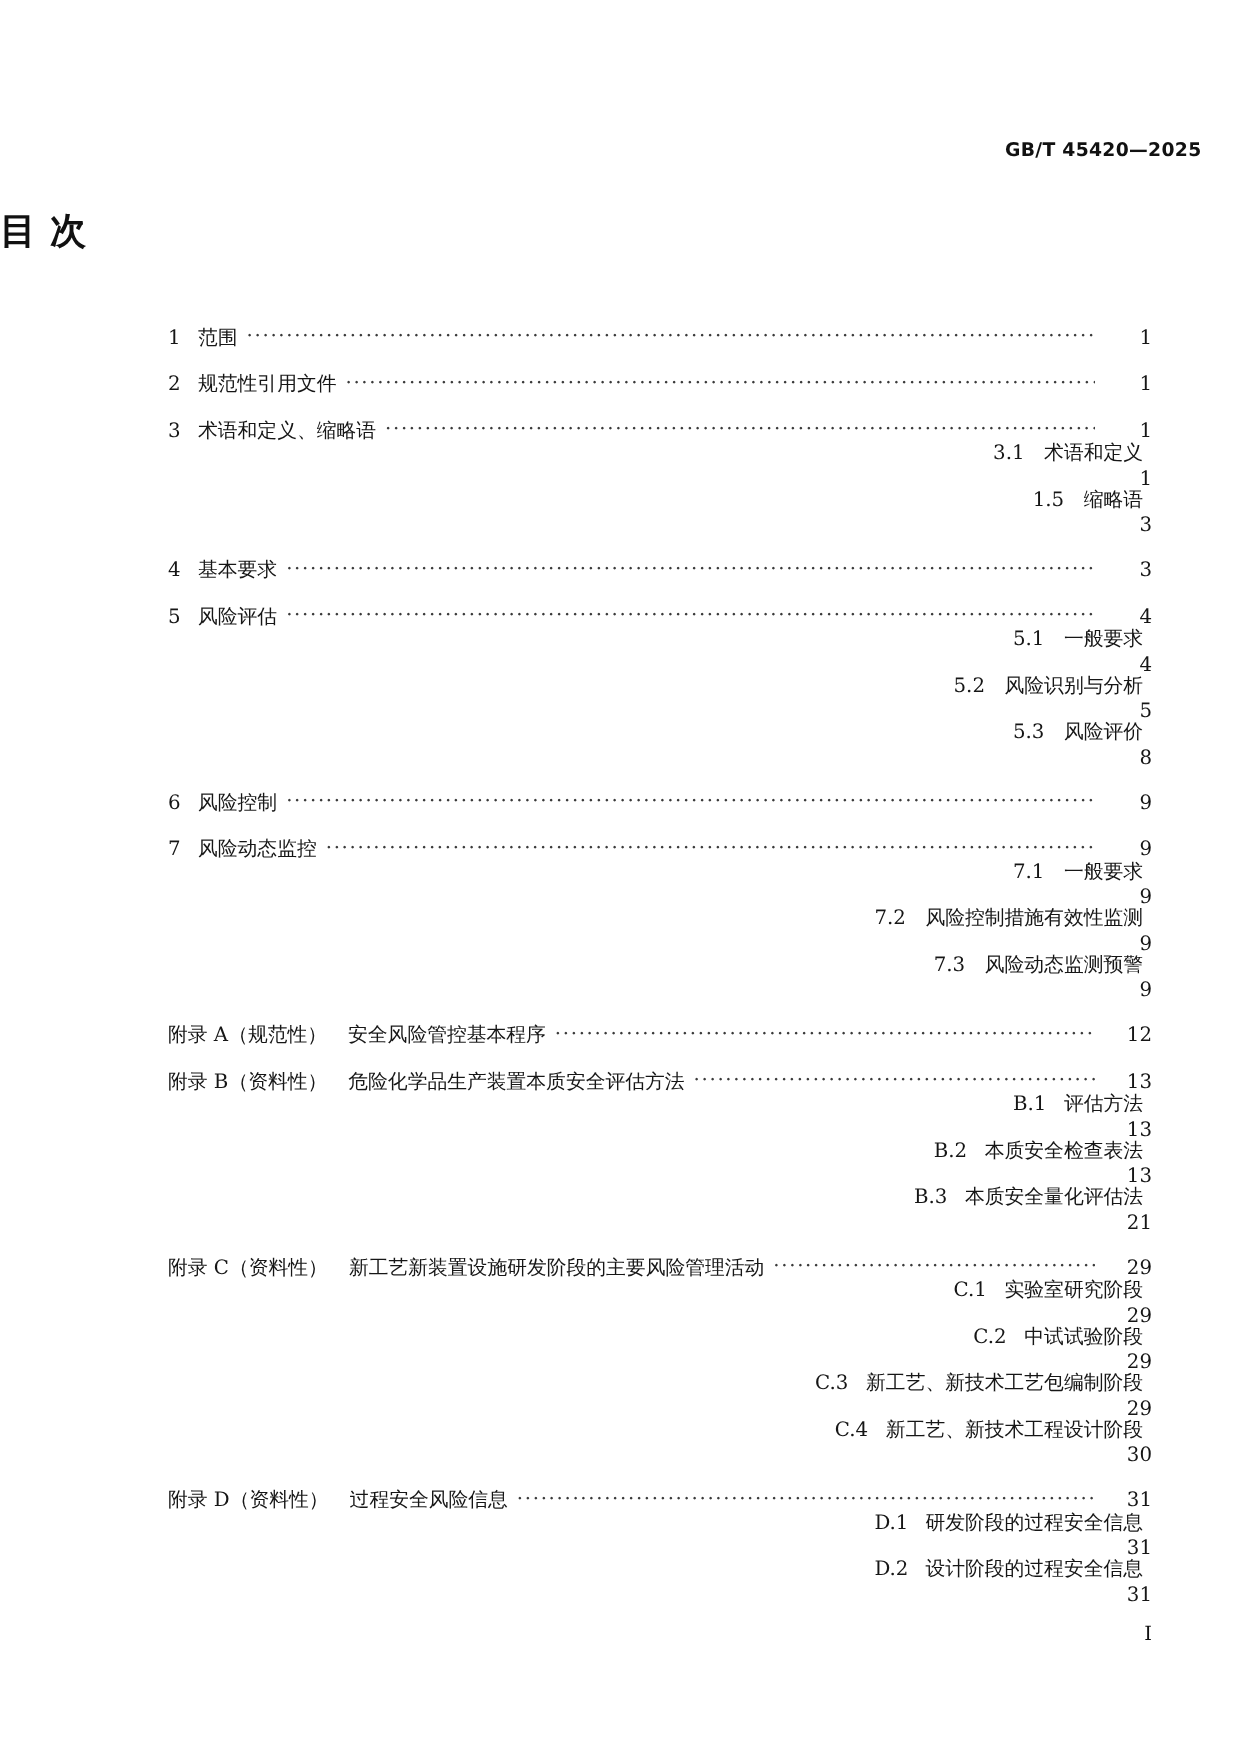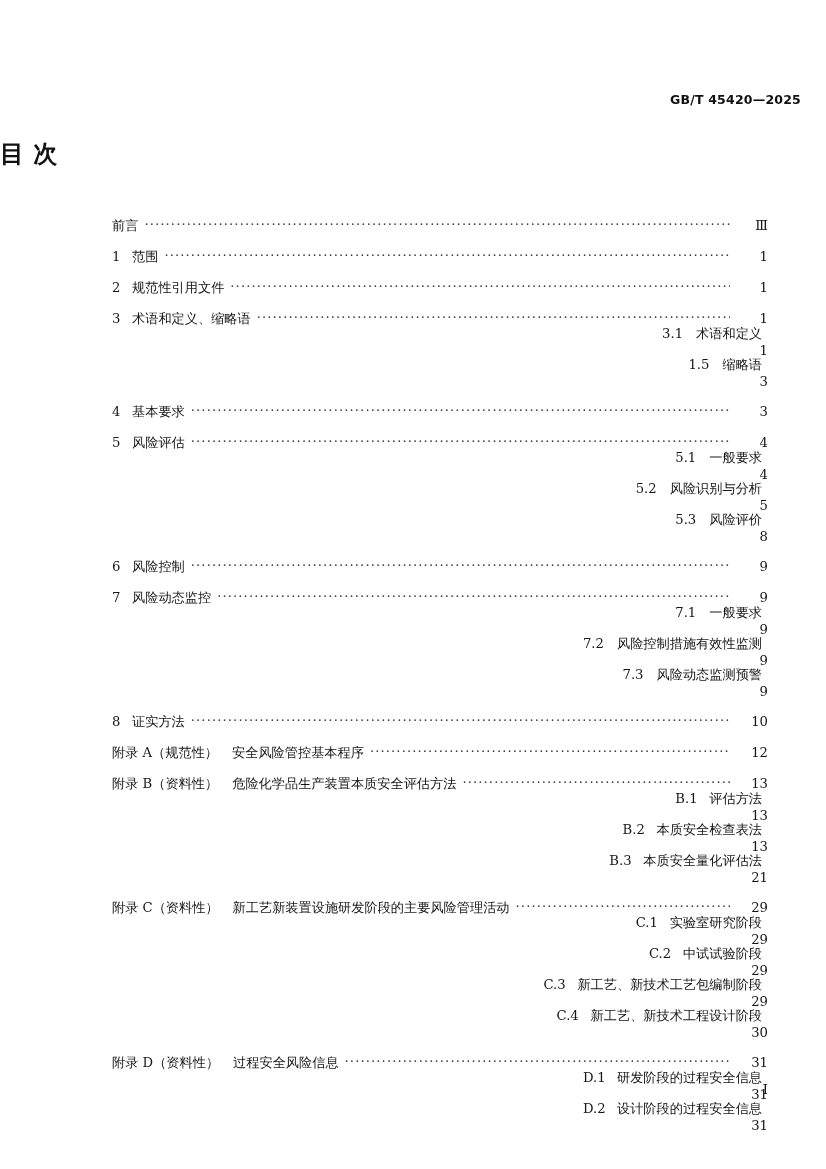--- a/index.html
+++ b/index.html
@@ -121,25 +121,20 @@
 </style>
 </head>
 <body>
 
 <div class="std-header">GB/T 45420—2025</div>
 
 <div class="toc-title">目    次</div>
 
 <div class="toc">
     <div class="toc-row lvl-0">
-      <span class="label"><span>前言</span></span>
-      <span class="leader"></span>
-      <span class="pageno">Ⅲ</span>
-    </div>
-    <div class="toc-row lvl-0">
       <span class="label"><span class="numwrap">1</span><span>范围</span></span>
       <span class="leader"></span>
       <span class="pageno">1</span>
     </div>
     <div class="toc-row lvl-0">
       <span class="label"><span class="numwrap">2</span><span>规范性引用文件</span></span>
       <span class="leader"></span>
       <span class="pageno">1</span>
     </div>
     <div class="toc-row lvl-0">
@@ -199,25 +194,20 @@
     </div>
     <div class="toc-row lvl-1">
       <span class="label"><span class="subnumwrap">7.2</span><span>风险控制措施有效性监测</span></span>
       <span class="leader"></span>
       <span class="pageno">9</span>
     </div>
     <div class="toc-row lvl-1">
       <span class="label"><span class="subnumwrap">7.3</span><span>风险动态监测预警</span></span>
       <span class="leader"></span>
       <span class="pageno">9</span>
-    </div>
-    <div class="toc-row lvl-0">
-      <span class="label"><span class="numwrap">8</span><span>证实方法</span></span>
-      <span class="leader"></span>
-      <span class="pageno">10</span>
     </div>
     <div class="toc-row lvl-0">
       <span class="label"><span>附录 A（规范性）</span><span class="appendix-gap"></span><span>安全风险管控基本程序</span></span>
       <span class="leader"></span>
       <span class="pageno">12</span>
     </div>
     <div class="toc-row lvl-0">
       <span class="label"><span>附录 B（资料性）</span><span class="appendix-gap"></span><span>危险化学品生产装置本质安全评估方法</span></span>
       <span class="leader"></span>
       <span class="pageno">13</span>

